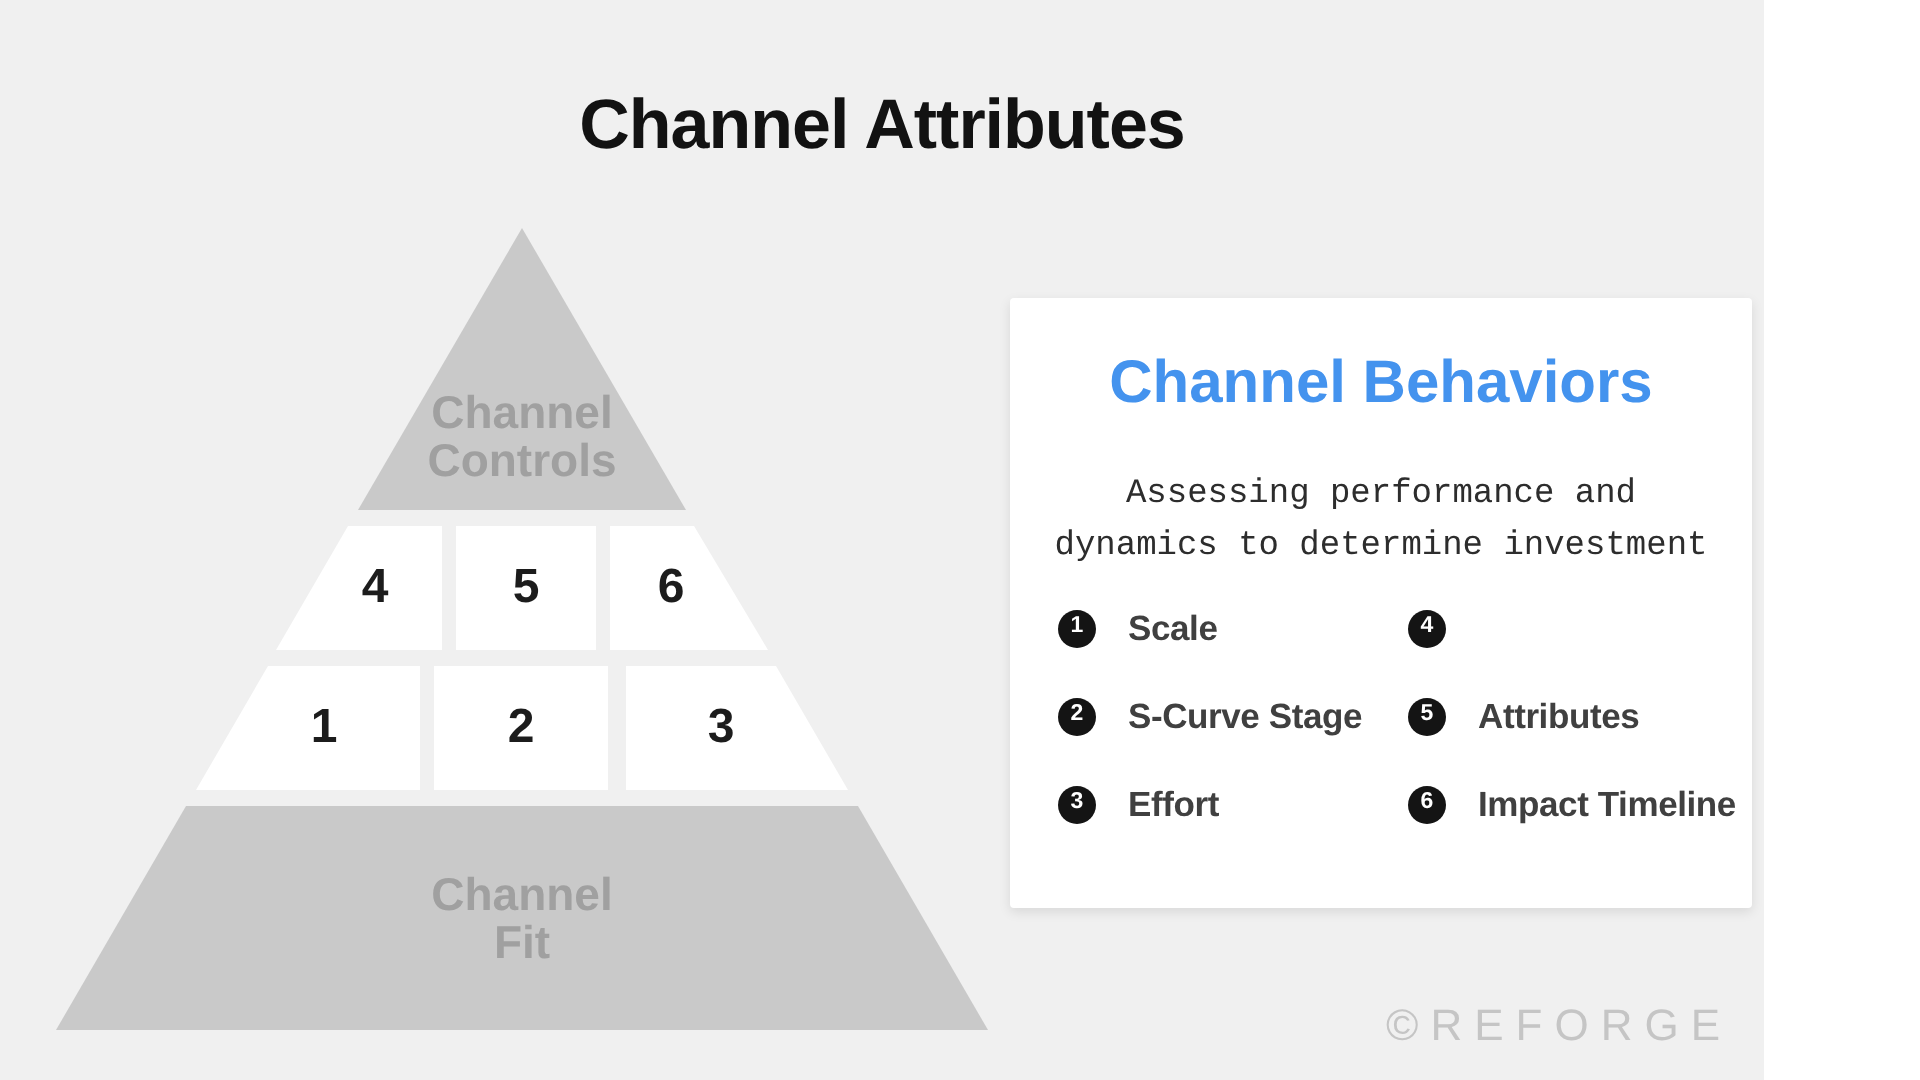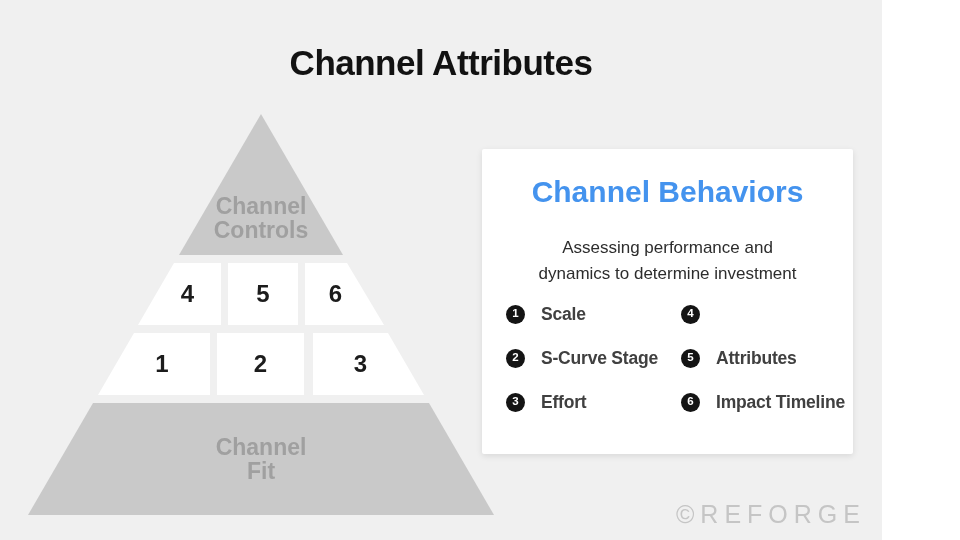--- a/index.html
+++ b/index.html
@@ -53,36 +53,37 @@
   .cell-6{left:305px;top:263px;width:79px;height:62px;
           clip-path:polygon(0 0,42px 0,100% 100%,0 100%);padding-right:18px;}
   .cell-1{left:98px;top:333px;width:112px;height:62px;
           clip-path:polygon(36px 0,100% 0,100% 100%,0 100%);padding-left:16px;}
   .cell-2{left:217px;top:333px;width:87px;height:62px;}
   .cell-3{left:313px;top:333px;width:111px;height:62px;
           clip-path:polygon(0 0,75px 0,100% 100%,0 100%);padding-right:16px;}
 
   
   .card{
-    position:absolute;left:482px;top:149px;width:371px;height:305px;
+    position:absolute;left:505px;top:149px;width:371px;height:305px;
     background:#ffffff;border-radius:2px;
     box-shadow:0 2px 6px rgba(0,0,0,.10);
     box-sizing:border-box;
     padding:25px 20px 0 20px;
   }
   .card-title{
     text-align:center;
     font-size:30px;font-weight:bold;line-height:36px;
     color:var(--accent-blue,#4493ee);
   }
   .card-subtitle{
     margin-top:25px;
     text-align:center;white-space:pre-line;
     font-size:17px;line-height:26px;
     color:var(--text-dark,#2d2d2d);
+    font-family:Liberation Mono, monospace;
   }
   .card-list{
     margin:16px 0 0 4px;
     display:grid;
     grid-template-columns:175px auto;
     grid-template-rows:repeat(3,22px);
     grid-auto-flow:column;
     row-gap:22px;
     align-items:center;
   }
@@ -95,21 +96,21 @@
   }
   .item-label{
     margin-left:16px;
     font-size:17.5px;font-weight:bold;letter-spacing:-.2px;
     color:#404040;white-space:nowrap;
   }
 
   
   .watermark{
     position:absolute;right:16px;top:500px;
-    font-size:25px;letter-spacing:6px;
+    font-size:22px;letter-spacing:6px;
     color:var(--watermark-gray,#c5c5c5);
     white-space:nowrap;
   }
 </style>
 </head>
 <body>
 
 <div class="slide">
 
   <h1 class="slide-title">Channel Attributes</h1>

